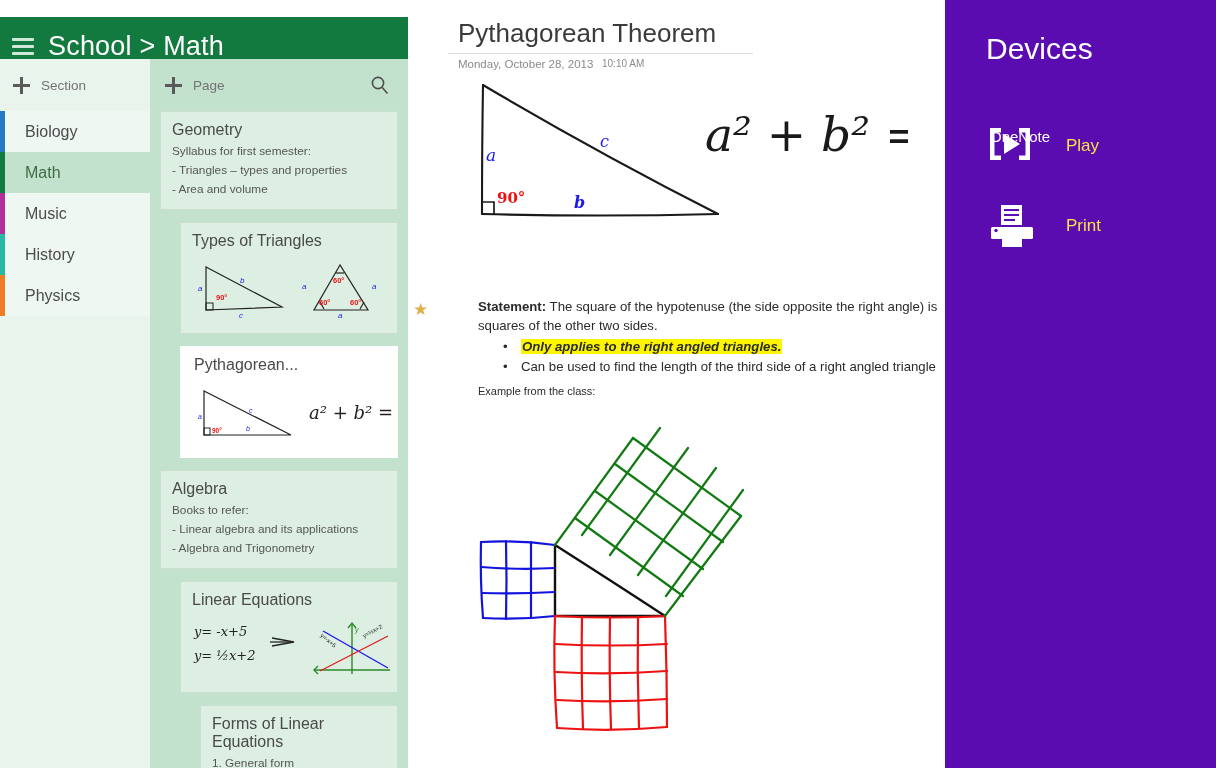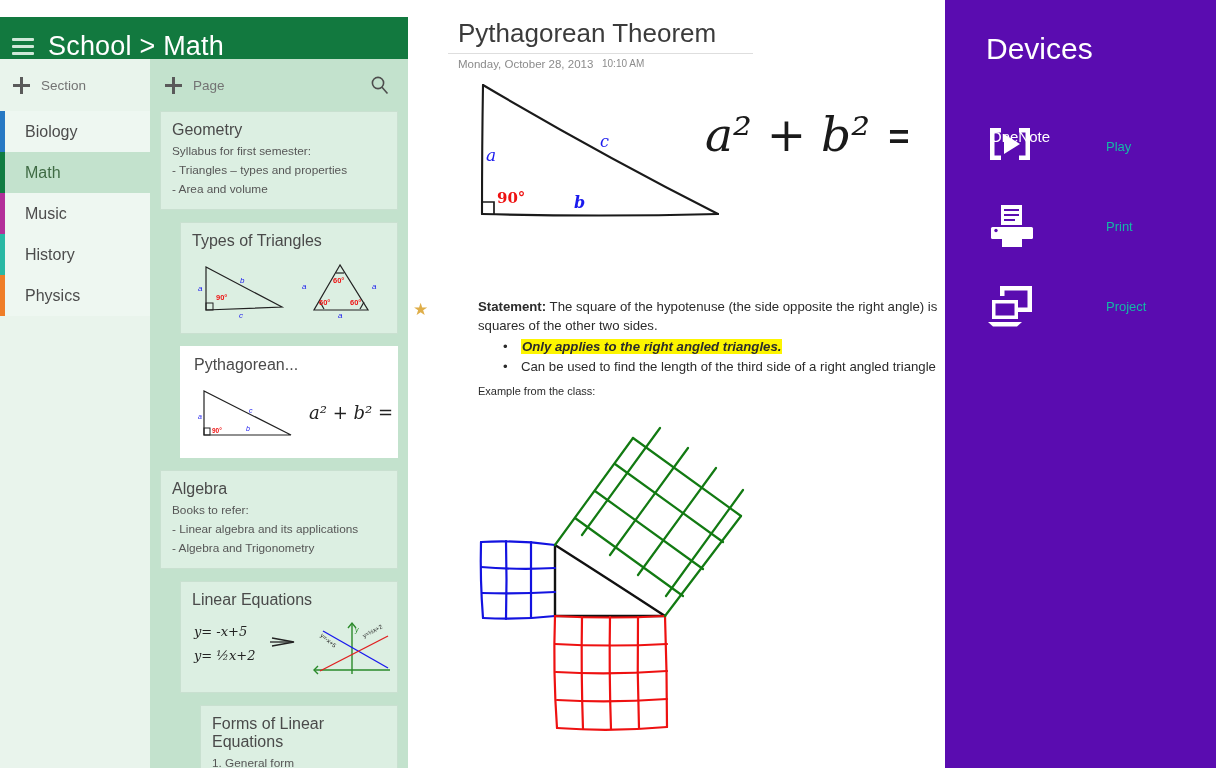--- a/index.html
+++ b/index.html
@@ -160,21 +160,21 @@
   .devices-app {
     position: absolute; left: 45px; top: 84px;
     color: #ffffff; font-size: 15px; white-space: nowrap; margin-top: 44px;
   }
   .device-item {
     position: absolute; left: 41px;
     display: flex; align-items: center; cursor: pointer;
   }
   .device-icon { width: 52px; height: 52px; flex: 0 0 auto; }
   .device-label {
-    color: #14b8a6; font-size: 13px; margin-left: 68px; white-space: nowrap;
+    color: #fde047; font-size: 17px; margin-left: 28px; white-space: nowrap;
   }
   .dev-play { top: 120px; }
   .dev-print { top: 200px; }
   .dev-project { top: 280px; }
 </style>
 </head>
 <body>
 
 <div id="app">
 
@@ -411,24 +411,15 @@
         <rect x="18" y="9" width="15" height="2" fill="#5a0cb0"></rect>
         <rect x="18" y="14" width="15" height="2" fill="#5a0cb0"></rect>
         <rect x="18" y="19" width="11" height="2" fill="#5a0cb0"></rect>
         <rect x="5" y="27" width="42" height="12" rx="1.5" fill="#ffffff"></rect>
         <circle cx="10" cy="30.5" r="1.7" fill="#5a0cb0"></circle>
         <rect x="16" y="36" width="20" height="11" fill="#ffffff"></rect>
       </svg>
       <span class="device-label">Print</span>
     </div>
 
-    <div class="device-item dev-project">
-      <svg class="device-icon" viewBox="0 0 52 52">
-        <path d="M14 6 L46 6 L46 32 L28 32 L28 27.5 L41.5 27.5 L41.5 10.5 L18.5 10.5 L18.5 16 L14 16 Z" fill="#ffffff"></path>
-        <rect x="6" y="20" width="26" height="19" fill="#ffffff"></rect>
-        <rect x="9.5" y="23.5" width="19" height="12" fill="#5a0cb0"></rect>
-        <path d="M2 42 L36 42 L31 46.5 L7 46.5 Z" fill="#ffffff"></path>
-      </svg>
-      <span class="device-label">Project</span>
-    </div>
   </div>
 
 </div>
 
 </body></html>

